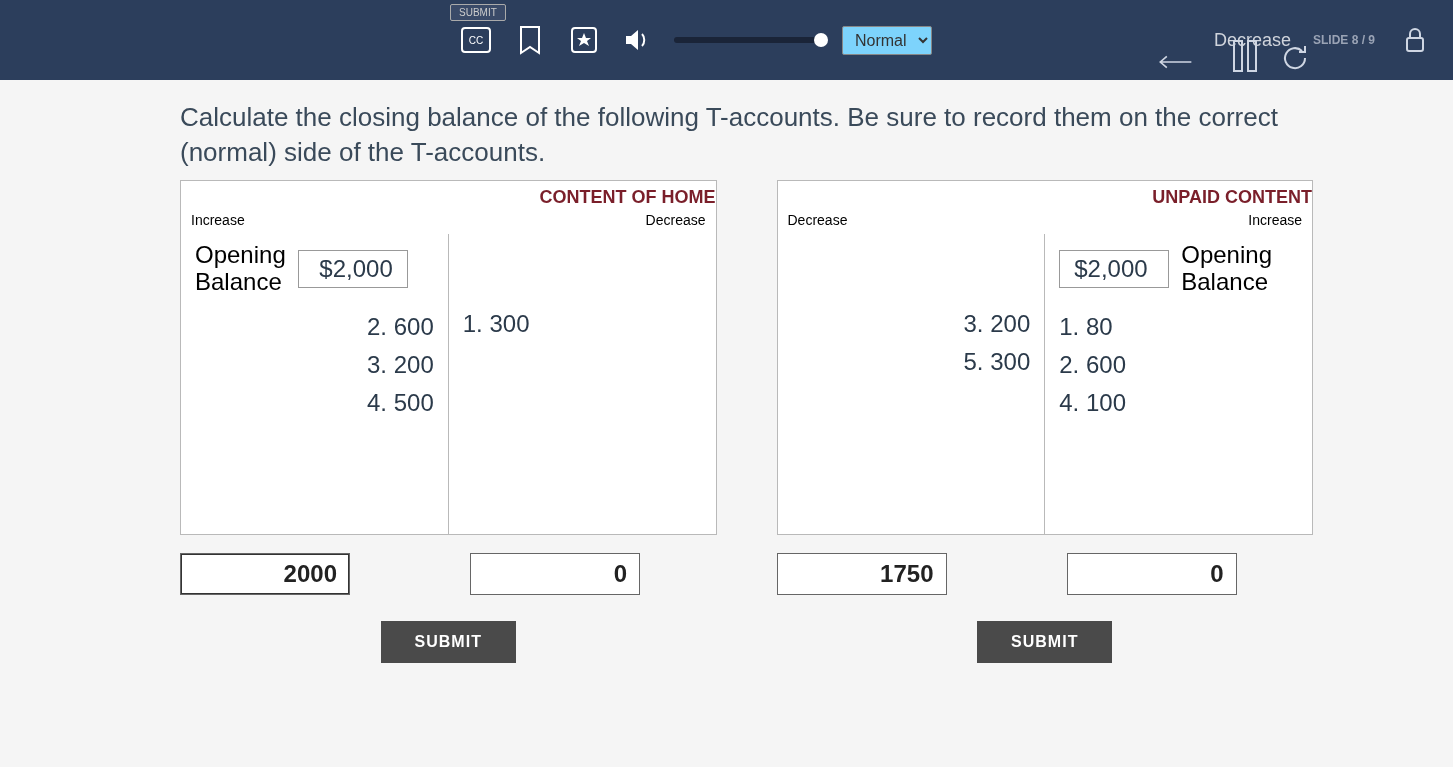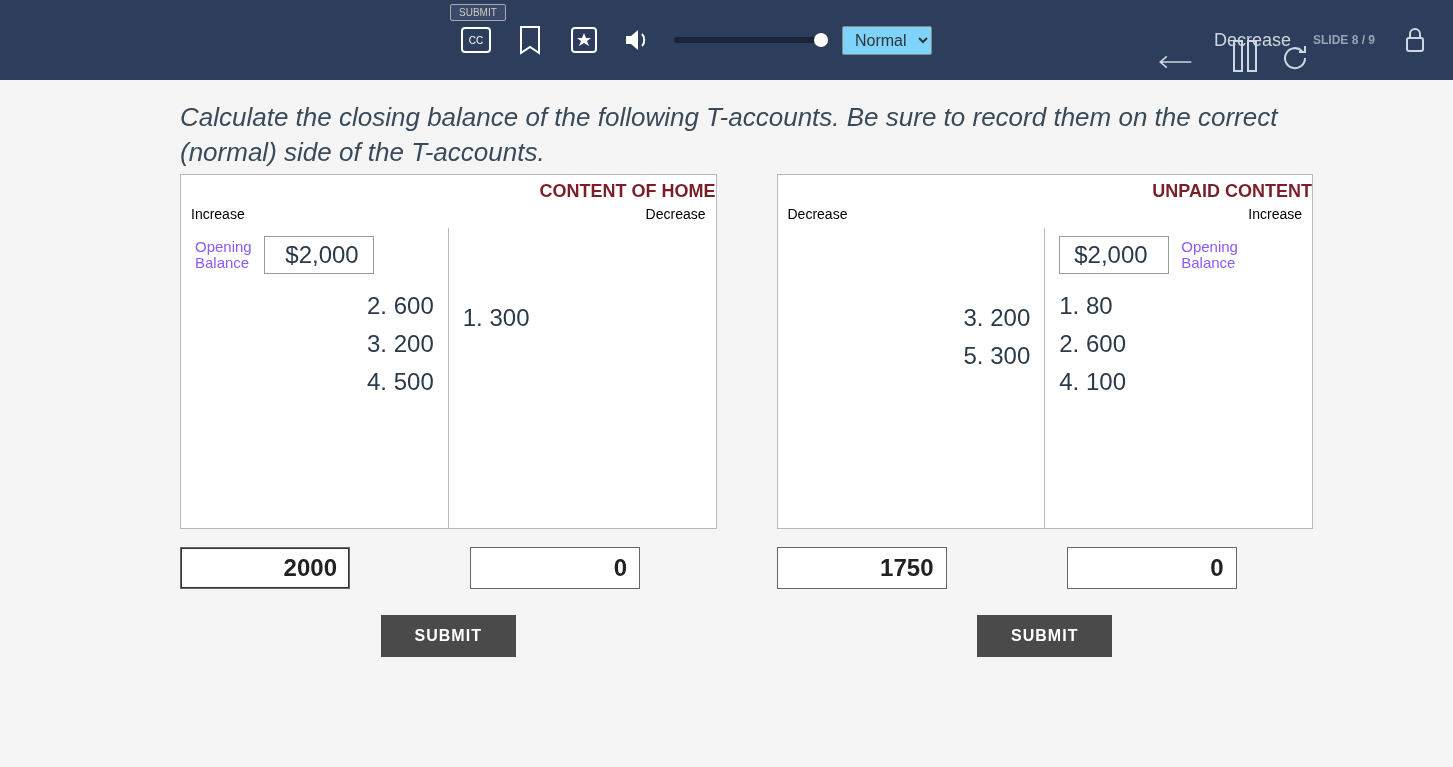--- a/index.html
+++ b/index.html
@@ -60,22 +60,21 @@
   .slide-label { color: #9aa3b5; font-size: 12px; font-weight: bold; }
   .lock-icon svg, .pause-icon svg, .reload-icon svg, .back-arrow svg { stroke: #cfd6e3; fill:none; stroke-width:2;}
   .content {
     padding: 20px 140px 10px 180px;
     color: #2b3a4a;
   }
   .instruction {
     font-size: 26px;
     line-height: 1.35;
     color: #3a4a5a;
-    margin-bottom: 4px;
-    font-style: italic;
+    margin-bottom: 10px;
   }
   .accounts-row {
     display: flex;
     gap: 60px;
     margin-top: 4px;
   }
   .account-block { flex: 1; }
   .t-account {
     border: 1px solid #b9b9b9;
     background: #fff;
@@ -101,21 +100,21 @@
   }
   .t-col {
     flex: 1;
     padding: 8px 14px;
     font-size: 22px;
     color: #2b3a4a;
   }
   .t-col.left { border-right: 1px solid #b9b9b9; text-align: right; }
   .t-col.right { text-align: left; }
   .ob-row { display:flex; align-items:center; gap:12px; margin-bottom:18px;}
-  .ob-label { font-size: 15px; color:#8b5cf6; line-height:1.1; }
+  .ob-label { font-size: 24px; color:#000000; line-height:1.1; }
   .ob-box {
     border: 1px solid #999; padding: 4px 14px; font-size: 24px; min-width:110px; text-align:right;
     background:#fff;
   }
   .entry { margin: 10px 0; font-size: 24px; white-space: nowrap;}
   .answer-row {
     display: flex;
     gap: 120px;
     margin-top: 18px;
     justify-content: flex-start;

